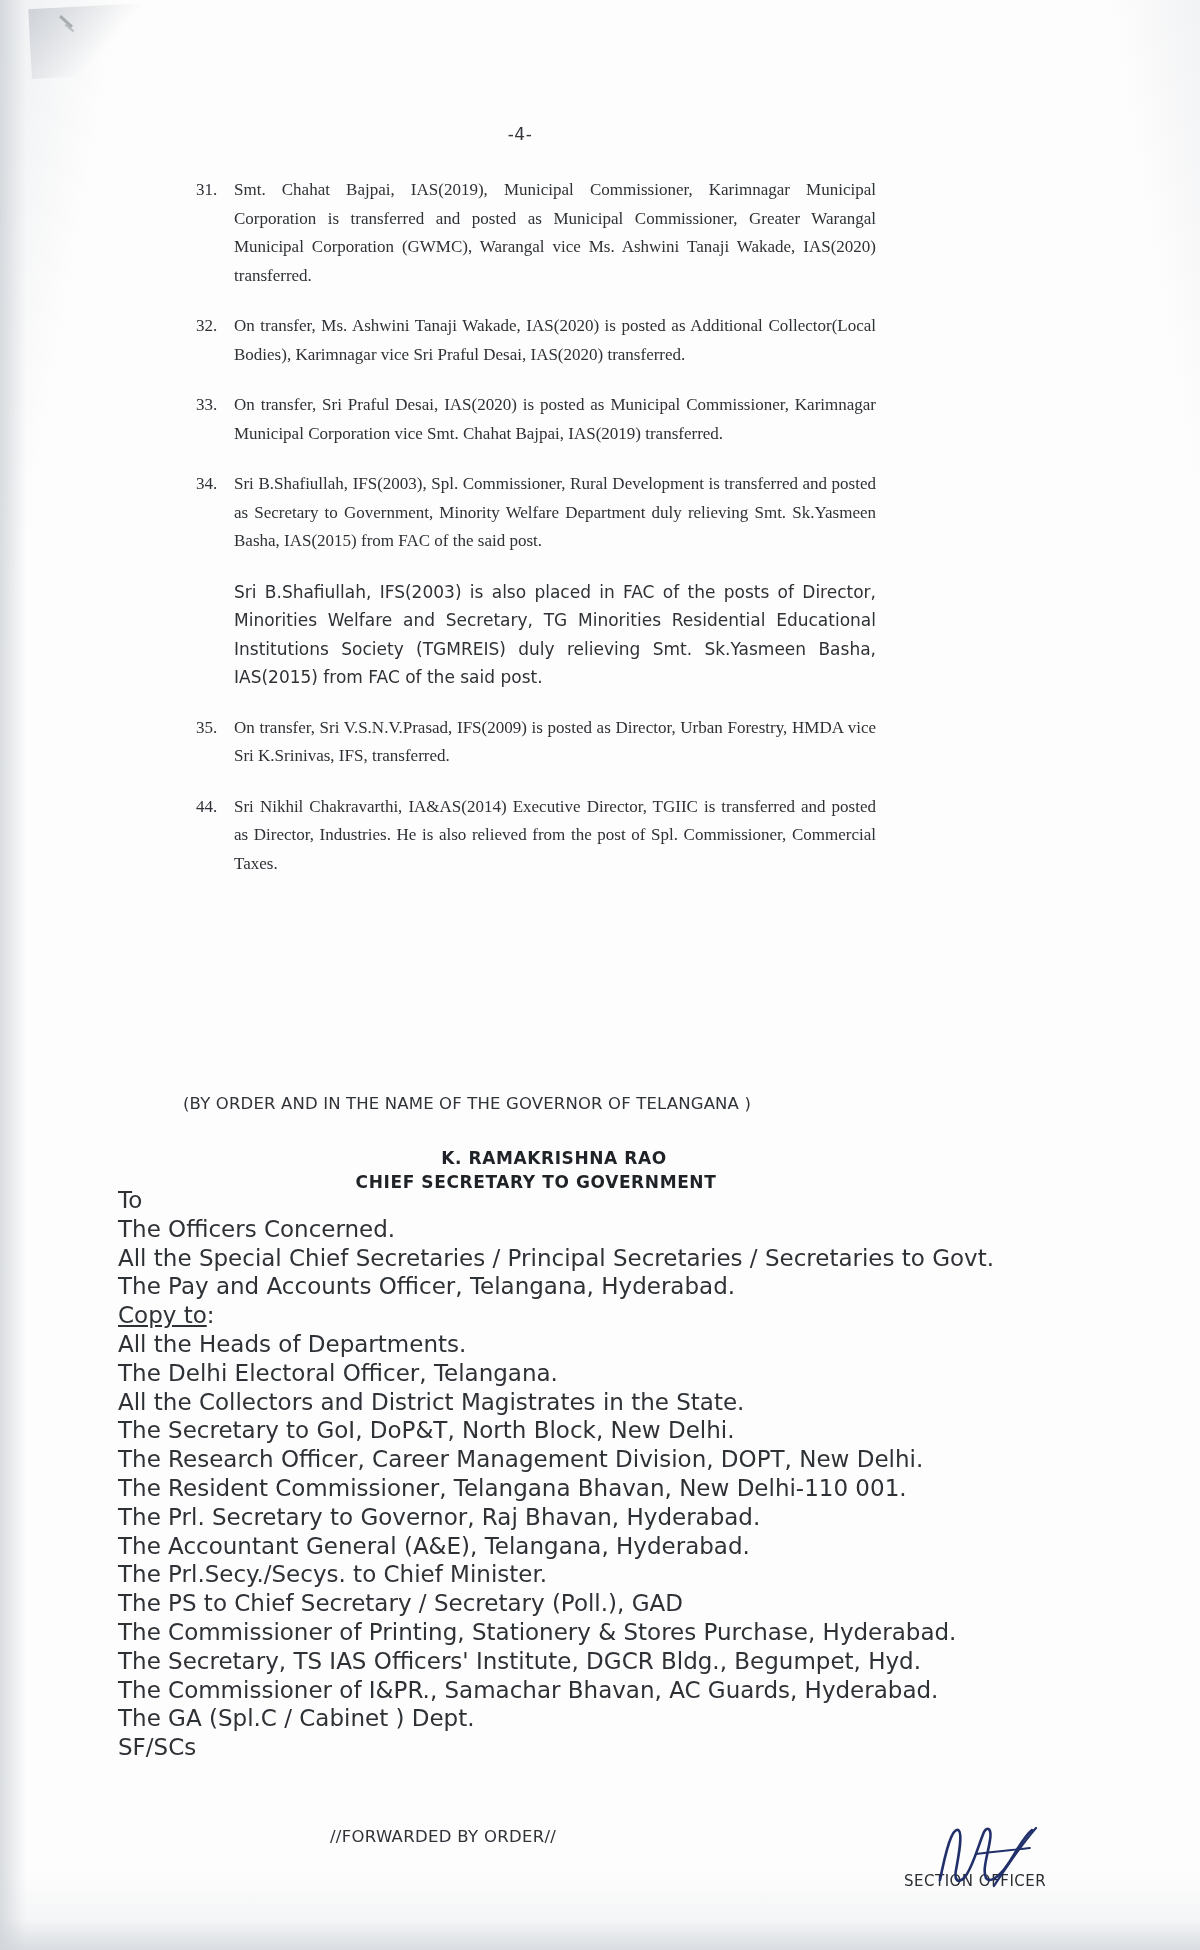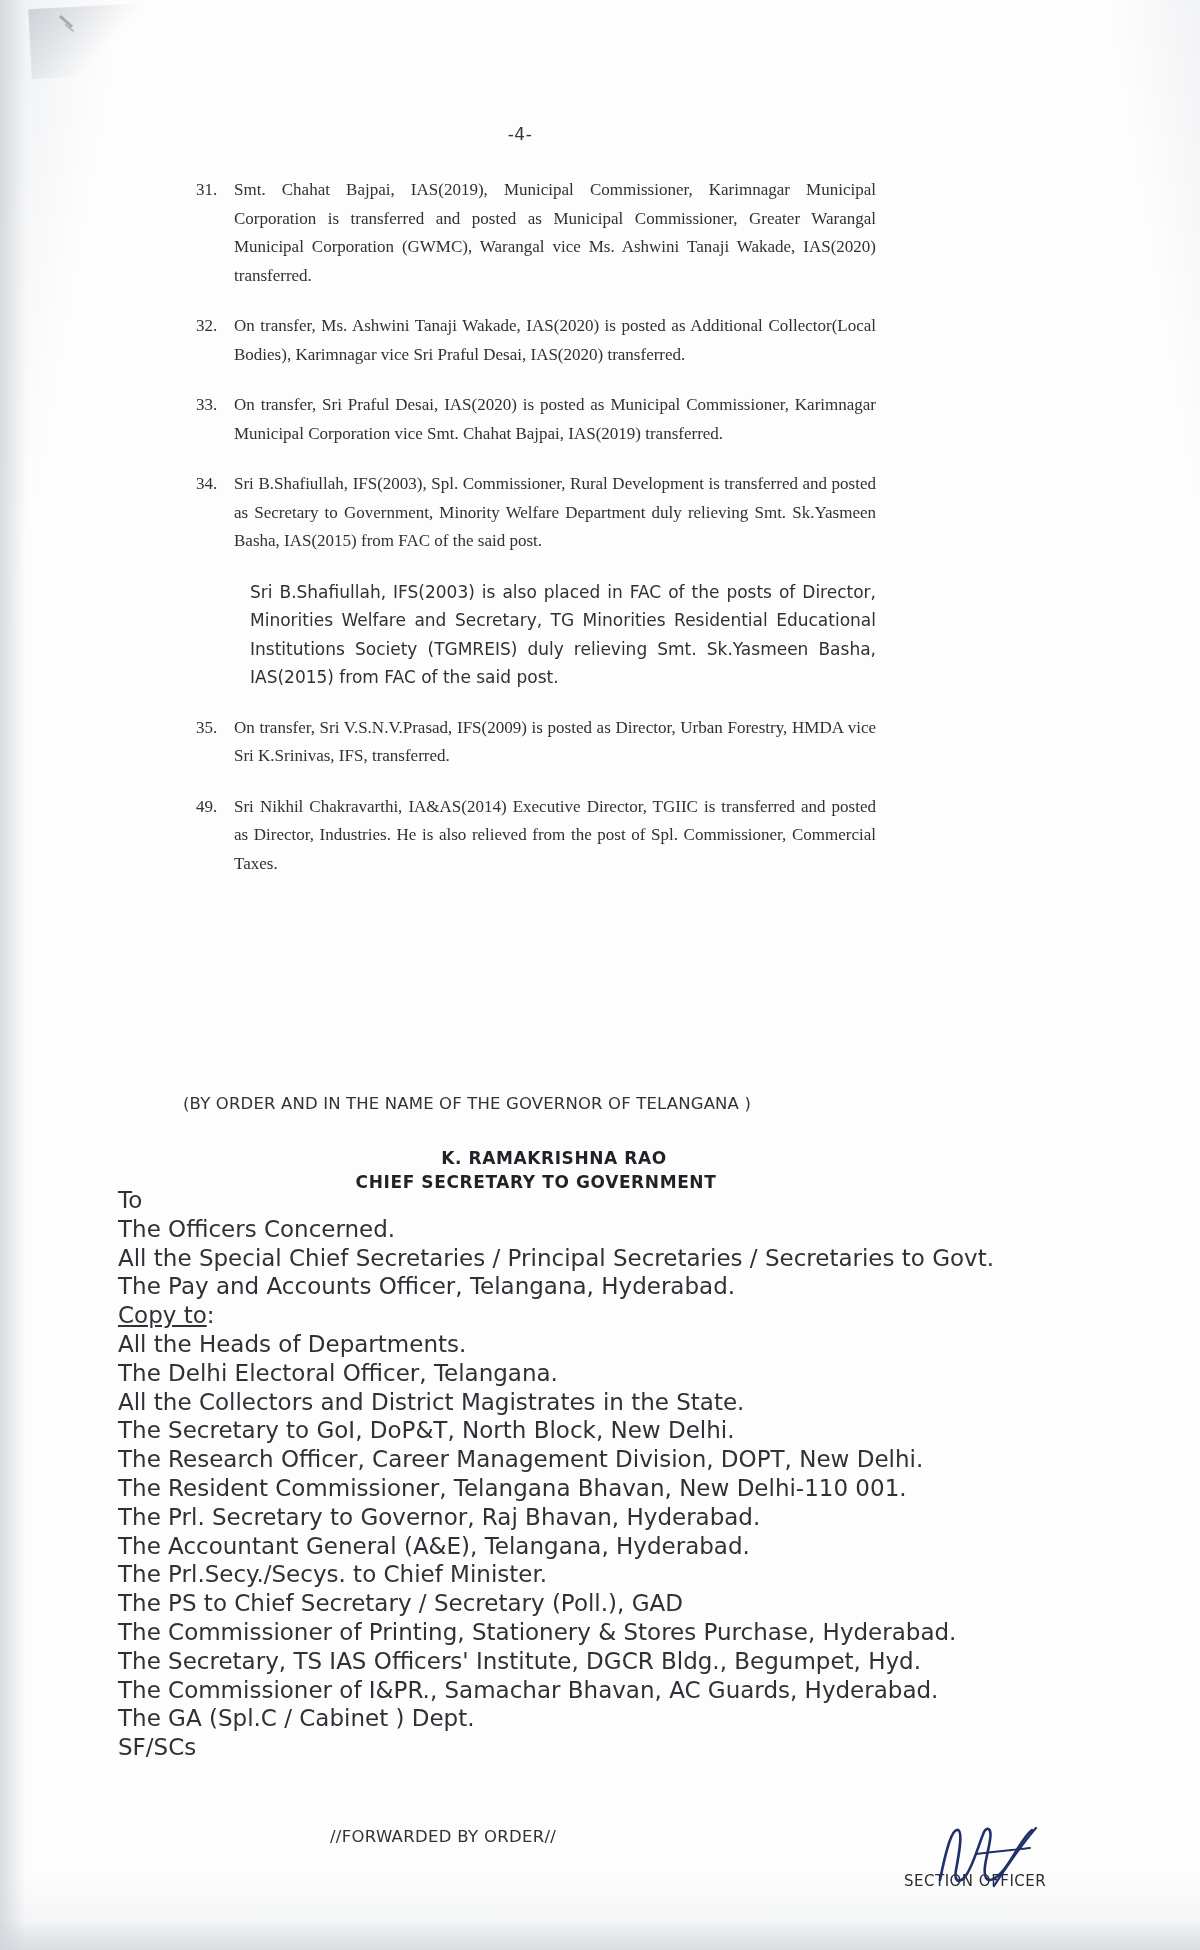--- a/index.html
+++ b/index.html
@@ -110,21 +110,20 @@
   .clause-body {
     flex: 1 1 auto;
     font-size: 17px;
     line-height: 28.5px;
     text-align: justify;
     text-justify: inter-word;
     color: #2e3135;
   }
   .clause-body.sub {
     margin-top: 22px;
-    margin-left: 16px;
   }
   .clause-sub-wrap {
     margin-left: 38px;
     width: 642px;
   }
 
   .by-order {
     position: absolute;
     top: 1094px;
     left: 183px;
@@ -239,21 +238,21 @@
       <div class="clause-sub-wrap">
         <div class="clause-body sub">Sri  B.Shafiullah,  IFS(2003) is also placed in FAC of the posts of Director, Minorities Welfare and Secretary, TG Minorities Residential Educational Institutions Society (TGMREIS) duly relieving Smt. Sk.Yasmeen Basha, IAS(2015) from FAC of the said post.</div>
       </div>
 
       <div class="clause" style="margin-top:22px;">
         <div class="clause-num">35.</div>
         <div class="clause-body">On transfer,  Sri V.S.N.V.Prasad, IFS(2009) is posted as  Director, Urban Forestry, HMDA vice Sri K.Srinivas, IFS, transferred.</div>
       </div>
 
       <div class="clause">
-        <div class="clause-num">49.</div>
+        <div class="clause-num">44.</div>
         <div class="clause-body">Sri Nikhil Chakravarthi, IA&amp;AS(2014) Executive Director, TGIIC is transferred and posted as Director, Industries.  He is also relieved from the post of Spl. Commissioner, Commercial Taxes.</div>
       </div>
 
     </div>
 
     <div class="by-order">(BY ORDER AND IN THE NAME OF THE GOVERNOR OF TELANGANA )</div>
 
     <div class="signature-block">
       <div class="sig-name">K. RAMAKRISHNA RAO</div>
       <div class="sig-title">CHIEF SECRETARY TO GOVERNMENT</div>

